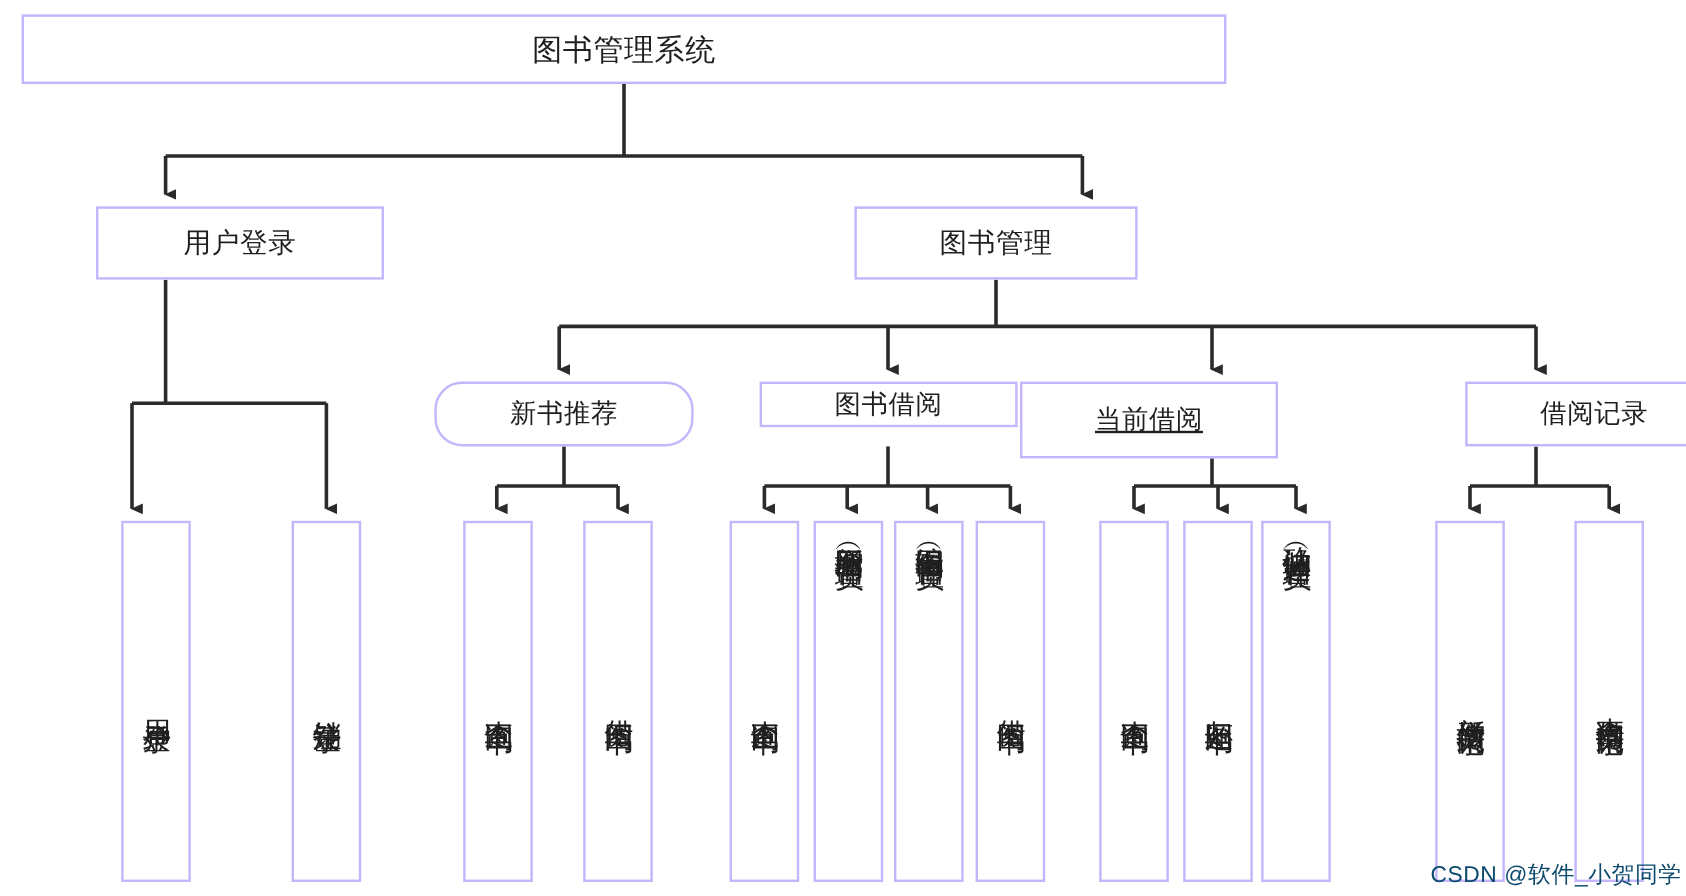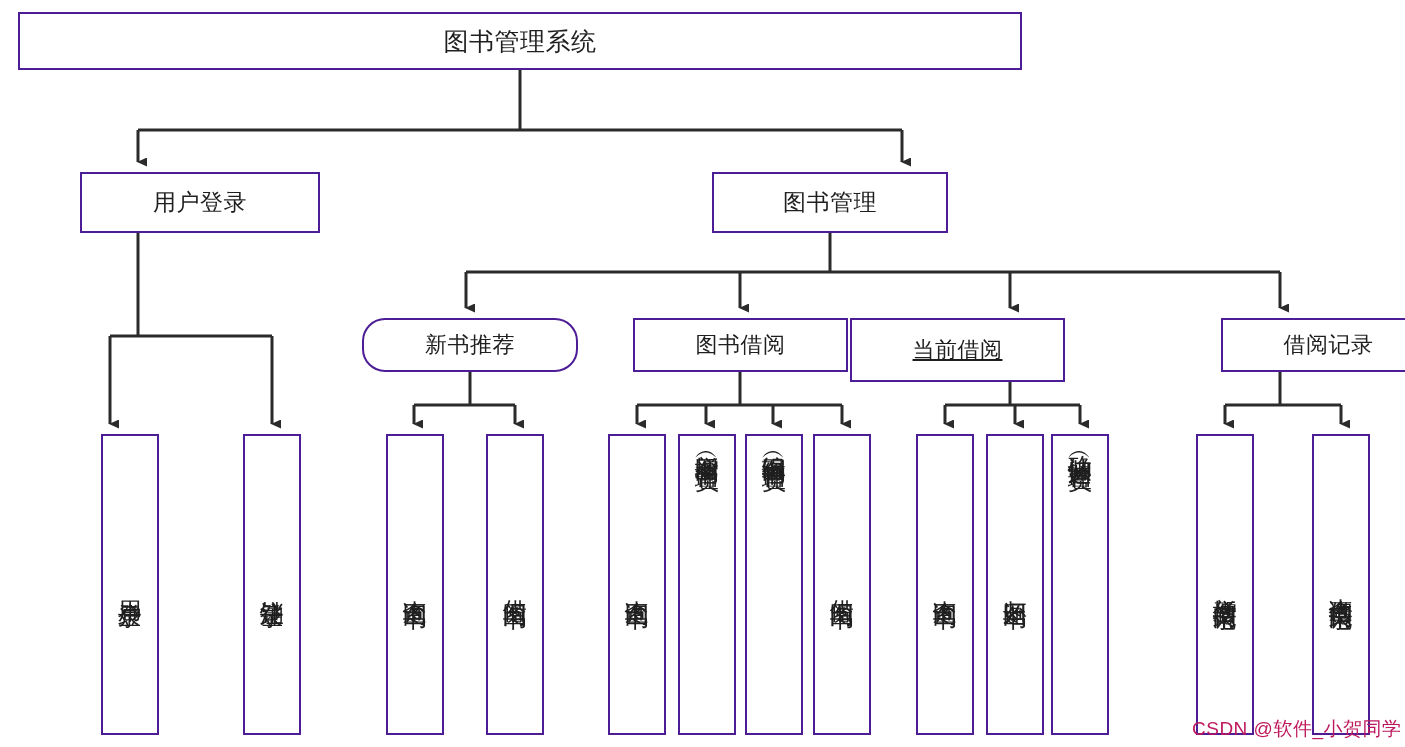--- a/index.html
+++ b/index.html
@@ -26,21 +26,21 @@
     position: absolute;
     left: 0;
     top: 0;
     width: 1405px;
     height: 747px;
     pointer-events: none;
   }
   .node {
     position: absolute;
     box-sizing: border-box;
-    border: 2px solid #4c1d95;
+    border: 2px solid #c4b5fd;
     background: #ffffff;
     display: flex;
     align-items: center;
     justify-content: center;
     overflow: hidden;
   }
   .node-label {
     white-space: nowrap;
     letter-spacing: 0.5px;
   }
@@ -60,21 +60,21 @@
     line-height: 1.06;
     letter-spacing: 2px;
     white-space: nowrap;
   }
   .node.leaf.centered {
     align-items: center;
   }
   .watermark {
     position: absolute;
     font-size: 19px;
-    color: #be185d;
+    color: #0c4a6e;
     white-space: nowrap;
     letter-spacing: 0.5px;
   }
 </style>
 </head>
 <body>
 
 <div id="diagram-root">
 
   <svg class="connectors" viewBox="0 0 1405 747">
@@ -136,21 +136,21 @@
   <div class="node level2" style="left:80px; top:172px; width:240px; height:61px;">
     <span class="node-label">用户登录</span>
   </div>
   <div class="node level2" style="left:712px; top:172px; width:236px; height:61px;text-align:right;">
     <span class="node-label">图书管理</span>
   </div>
 
   <div class="node level3" style="left:362px; top:318px; width:216px; height:54px;border-radius:23px;">
     <span class="node-label">新书推荐</span>
   </div>
-  <div class="node level3" style="left:633px; top:318px; width:215px; height:54px;">
+  <div class="node level3" style="left:633px; top:318px; width:215px; height:38px;">
     <span class="node-label">图书借阅</span>
   </div>
   <div class="node level3" style="left:850px; top:318px; width:215px; height:64px;text-decoration:underline;">
     <span class="node-label">当前借阅</span>
   </div>
   <div class="node level3" style="left:1173px; top:318px; width:215px; height:54px;margin-left:48px;">
     <span class="node-label">借阅记录</span>
   </div>
 
   <div class="node leaf centered" style="left:101px; top:434px; width:58px; height:301px;">

